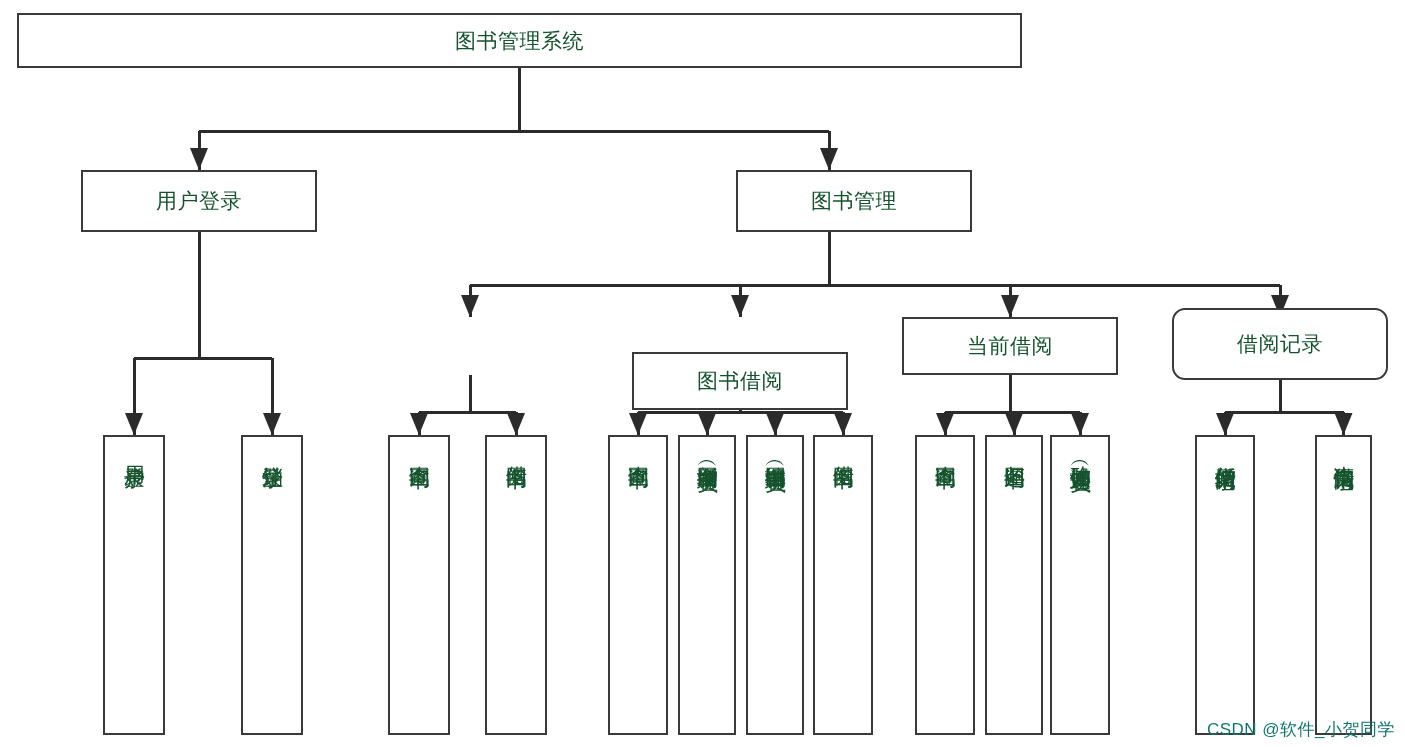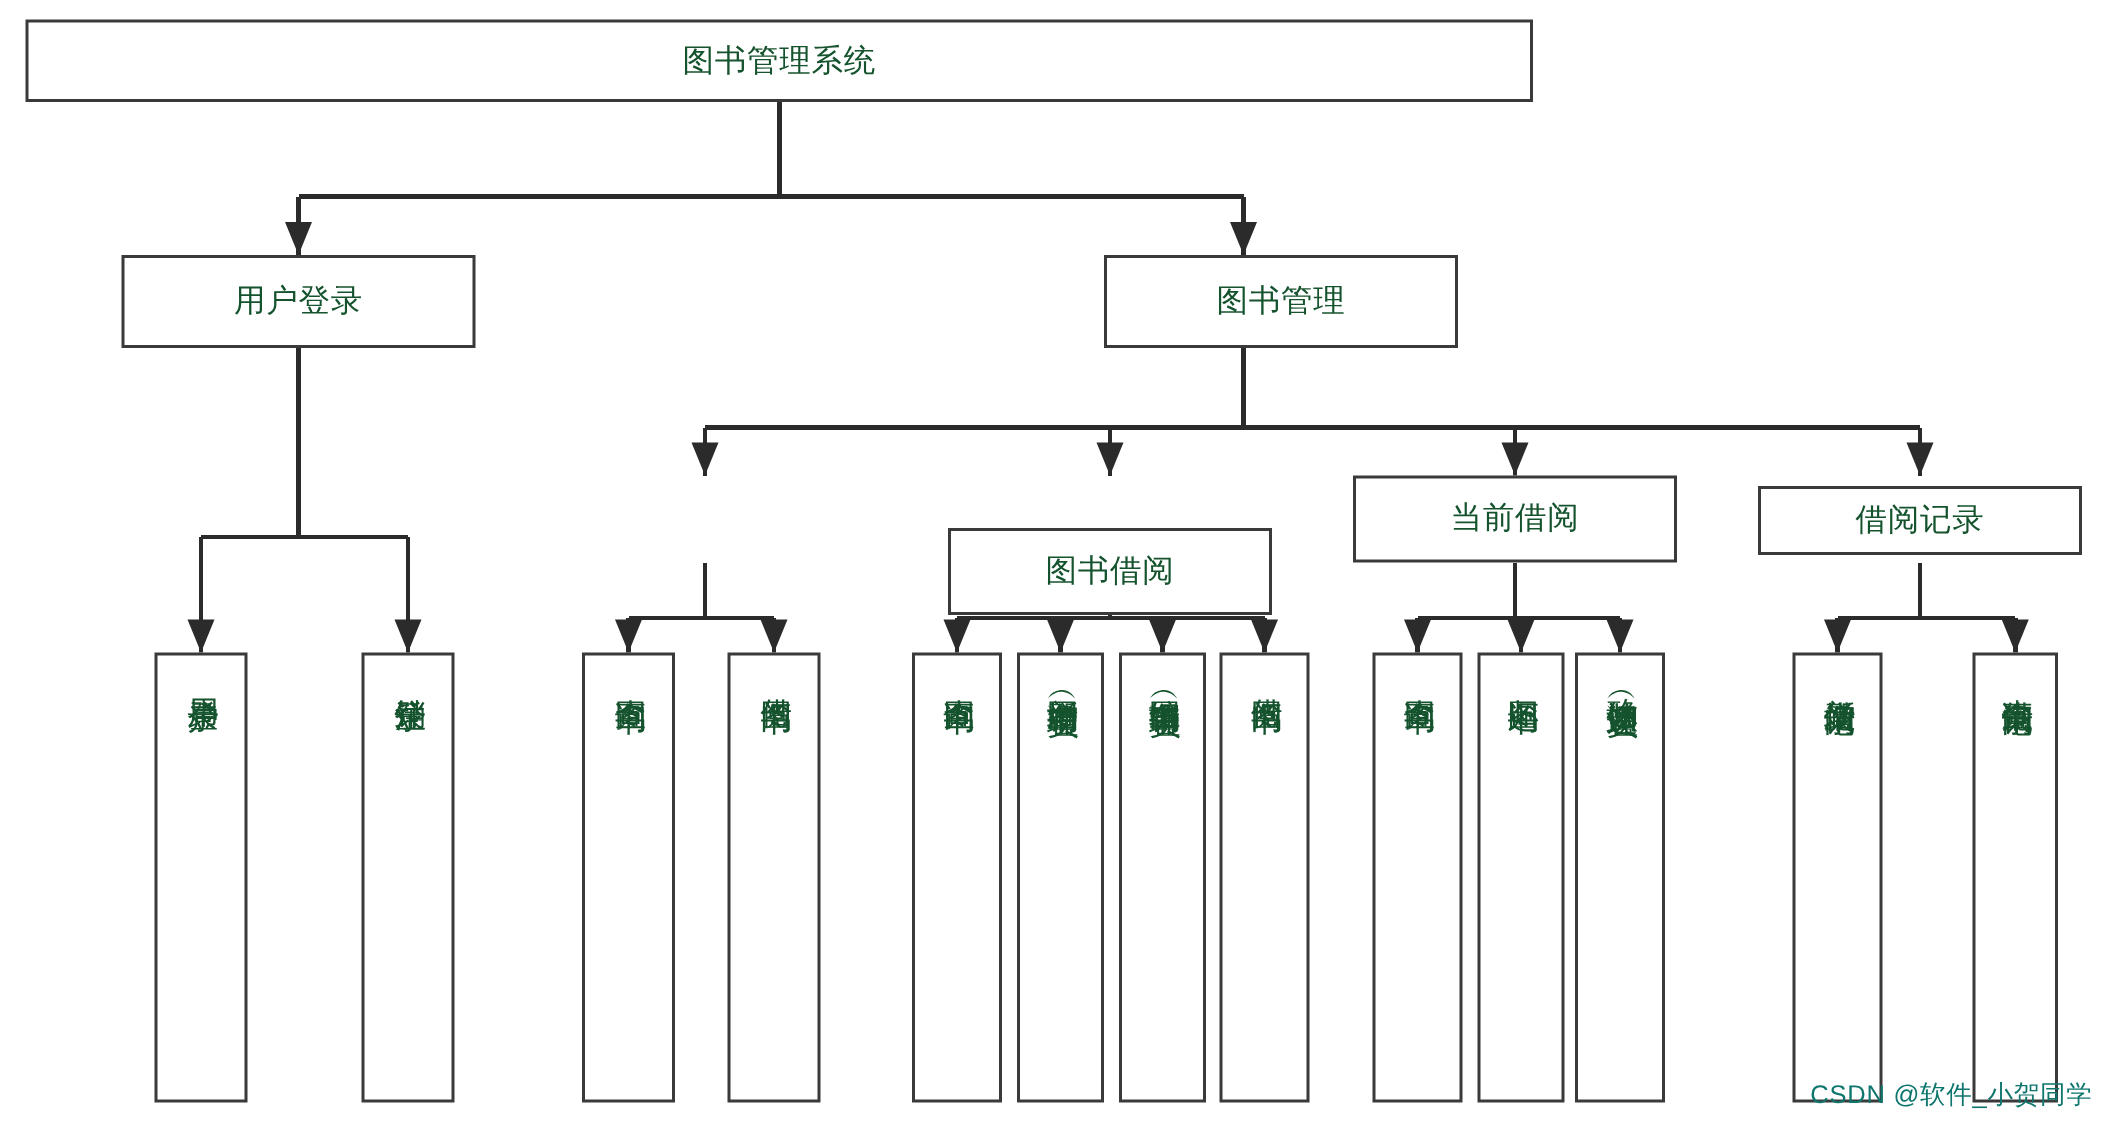--- a/index.html
+++ b/index.html
@@ -142,21 +142,21 @@
   <div class="node horiz" id="node-l1_book_mgmt" style="left: 711px; top: 170px; width: 236px; height: 62px; margin-left: 25px;">
     <span class="node-label">图书管理</span>
   </div>
 
   <div class="node horiz" id="node-l2_borrow" style="left: 632px; top: 317px; width: 216px; height: 58px; margin-top: 35px;">
     <span class="node-label">图书借阅</span>
   </div>
   <div class="node horiz" id="node-l2_current" style="left: 902px; top: 317px; width: 216px; height: 58px;">
     <span class="node-label">当前借阅</span>
   </div>
-  <div class="node horiz" id="node-l2_records" style="left: 1172px; top: 324px; width: 216px; height: 46px;">
+  <div class="node horiz" id="node-l2_records" style="left: 1172px; top: 308px; width: 216px; height: 72px; border-radius: 13px;">
     <span class="node-label">借阅记录</span>
   </div>
 
   <div class="node vert" id="node-leaf_user_login" style="left: 103px; top: 435px; width: 62px; height: 300px;">
     <span class="node-label">用户登录</span>
   </div>
   <div class="node vert" id="node-leaf_user_logout" style="left: 241px; top: 435px; width: 62px; height: 300px;">
     <span class="node-label">注销登录</span>
   </div>
 

